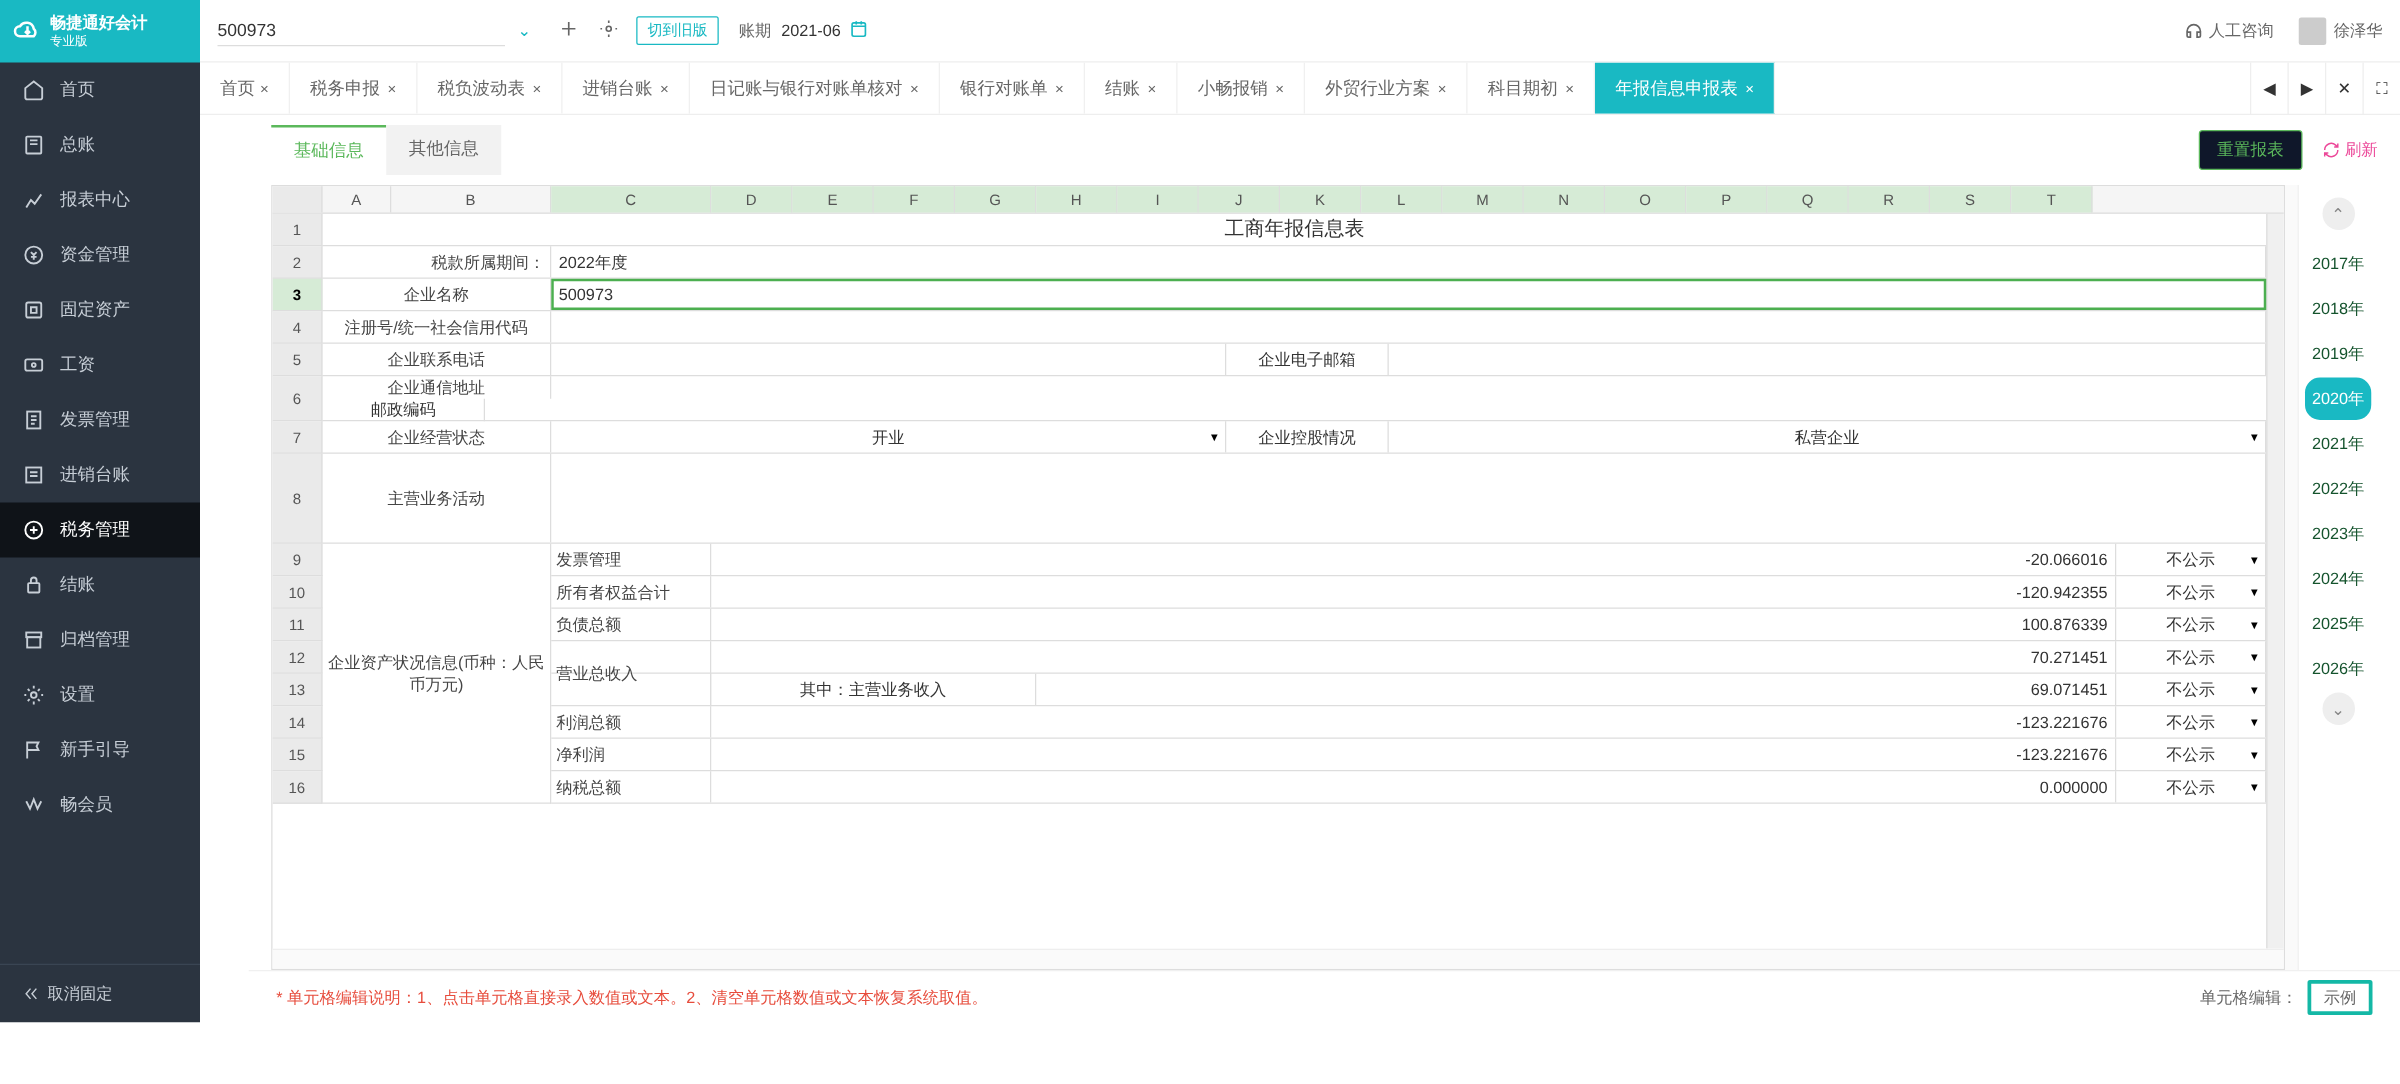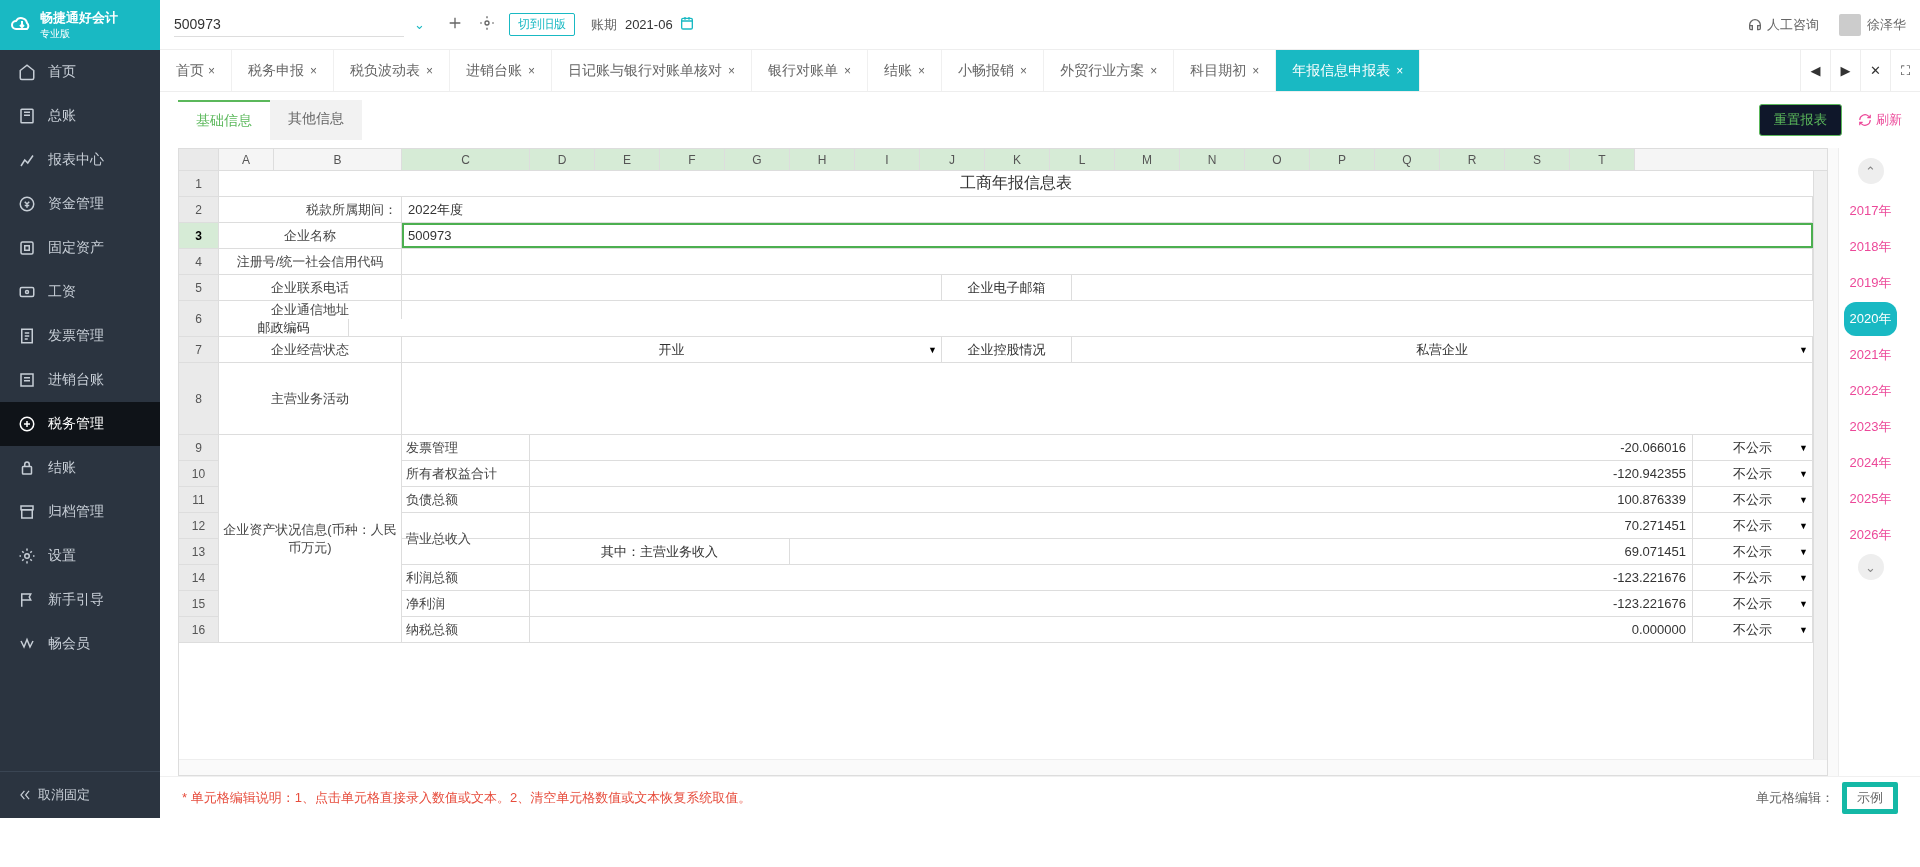--- a/index.html
+++ b/index.html
@@ -30,21 +30,21 @@
 .service-link svg { margin-right: 4px; }
 .user { display: flex; align-items: center; color: #666; }
 .avatar { width: 22px; height: 22px; background: #ccc; border-radius: 2px; margin-right: 6px; }
 .tabs-row { height: 42px; display: flex; align-items: stretch; border-bottom: 1px solid #eee; position: relative; }
 .tabs-scroll { flex: 1; display: flex; align-items: stretch; overflow: hidden; }
 .tab { display: flex; align-items: center; padding: 0 16px; color: #666; font-size: 14px; cursor: pointer; white-space: nowrap; border-right: 1px solid #f0f0f0; }
 .tab.active { background: #19b9c3; color: #fff; }
 .tab-close { margin-left: 6px; font-size: 12px; cursor: pointer; }
 .tabs-ctrl { display: flex; align-items: center; }
 .tabs-ctrl span { width: 30px; height: 42px; display: flex; align-items: center; justify-content: center; cursor: pointer; border-left: 1px solid #eee; }
-.content { flex: 1; display: flex; flex-direction: column; min-height: 0; }
+.content { flex: 1; display: flex; flex-direction: column; min-height: 0; padding-left: 39px; }
 .sub-header { display: flex; align-items: center; padding: 0 18px; height: 56px; }
 .sub-tabs { display: flex; }
 .sub-tab { padding: 10px 18px; background: #f2f2f2; color: #666; cursor: pointer; font-size: 14px; }
 .sub-tab.active { background: #fff; color: #5bb85b; border-top: 2px solid #5bb85b; }
 .sub-right { margin-left: auto; display: flex; align-items: center; gap: 16px; }
 .reset-btn { border: 1px solid #5bb85b; color: #5bb85b; padding: 6px 14px; border-radius: 3px; cursor: pointer; background: #0f172a; }
 .refresh { display: flex; align-items: center; color: #ec4899; cursor: pointer; }
 .refresh svg { margin-right: 4px; }
 .spreadsheet-area { flex: 1; display: flex; min-height: 0; padding: 0 18px; }
 .sheet { flex: 1; display: flex; flex-direction: column; border: 1px solid #ddd; min-width: 0; }
@@ -70,26 +70,26 @@
 .c-half2 { flex: 1; display: flex; align-items: center; justify-content: center; border-right: 1px solid #ddd; position: relative; }
 .lbl2 { width: 130px; display: flex; align-items: center; justify-content: center; border-right: 1px solid #ddd; flex-shrink: 0; }
 .dd-arrow { position: absolute; right: 4px; color: #000; font-size: 9px; }
 .sel-col { width: 120px; display: flex; align-items: center; justify-content: center; border-right: 1px solid #ddd; position: relative; flex-shrink: 0; }
 .num-col { flex: 1; display: flex; align-items: center; justify-content: flex-end; padding-right: 6px; border-right: 1px solid #ddd; }
 .selected-cell { border: 2px solid #4caf50; outline: none; padding-left: 4px; }
 .sub-ind { width: 128px; border-right: 1px solid #ddd; flex-shrink: 0; }
 .sub-lbl { width: 260px; display: flex; align-items: center; justify-content: center; border-right: 1px solid #ddd; flex-shrink: 0; }
 .year-panel { width: 64px; background: #fff; display: flex; flex-direction: column; align-items: center; padding-top: 10px; border-left: 1px solid #eee; }
 .year-arrow { width: 26px; height: 26px; border-radius: 50%; background: #eee; display: flex; align-items: center; justify-content: center; cursor: pointer; color: #888; margin-bottom: 8px; }
-.year-item { padding: 8px 6px; color: #ec4899; font-size: 13px; cursor: pointer; border-radius: 12px; margin: 2px 0; }
+.year-item { padding: 8px 6px; color: #14532d; font-size: 13px; cursor: pointer; border-radius: 12px; margin: 2px 0; }
 .year-item.active { background: #19b9c3; color: #fff; }
 .footer { height: 42px; display: flex; align-items: center; padding: 0 22px; border-top: 1px solid #f0f0f0; }
 .footer-note { color: #e74c3c; font-size: 13px; }
 .footer-right { margin-left: auto; display: flex; align-items: center; color: #666; }
-.example-btn { border: 5px solid #14b8a6; padding: 2px 10px; margin-left: 8px; border-radius: 2px; cursor: pointer; }
+.example-btn { border: 3px solid #14b8a6; padding: 2px 10px; margin-left: 8px; border-radius: 2px; cursor: pointer; }
 .hscroll { height: 16px; border-top: 1px solid #eee; background: #fafafa; }
 .vscroll { width: 14px; background: #f0f0f0; border-left: 1px solid #ddd; }
 .narrow-scroll { width: 10px; background: #fafafa; }
 </style>
 </head>
 <body>
 
 <div class="app">
 
   <div class="sidebar">

